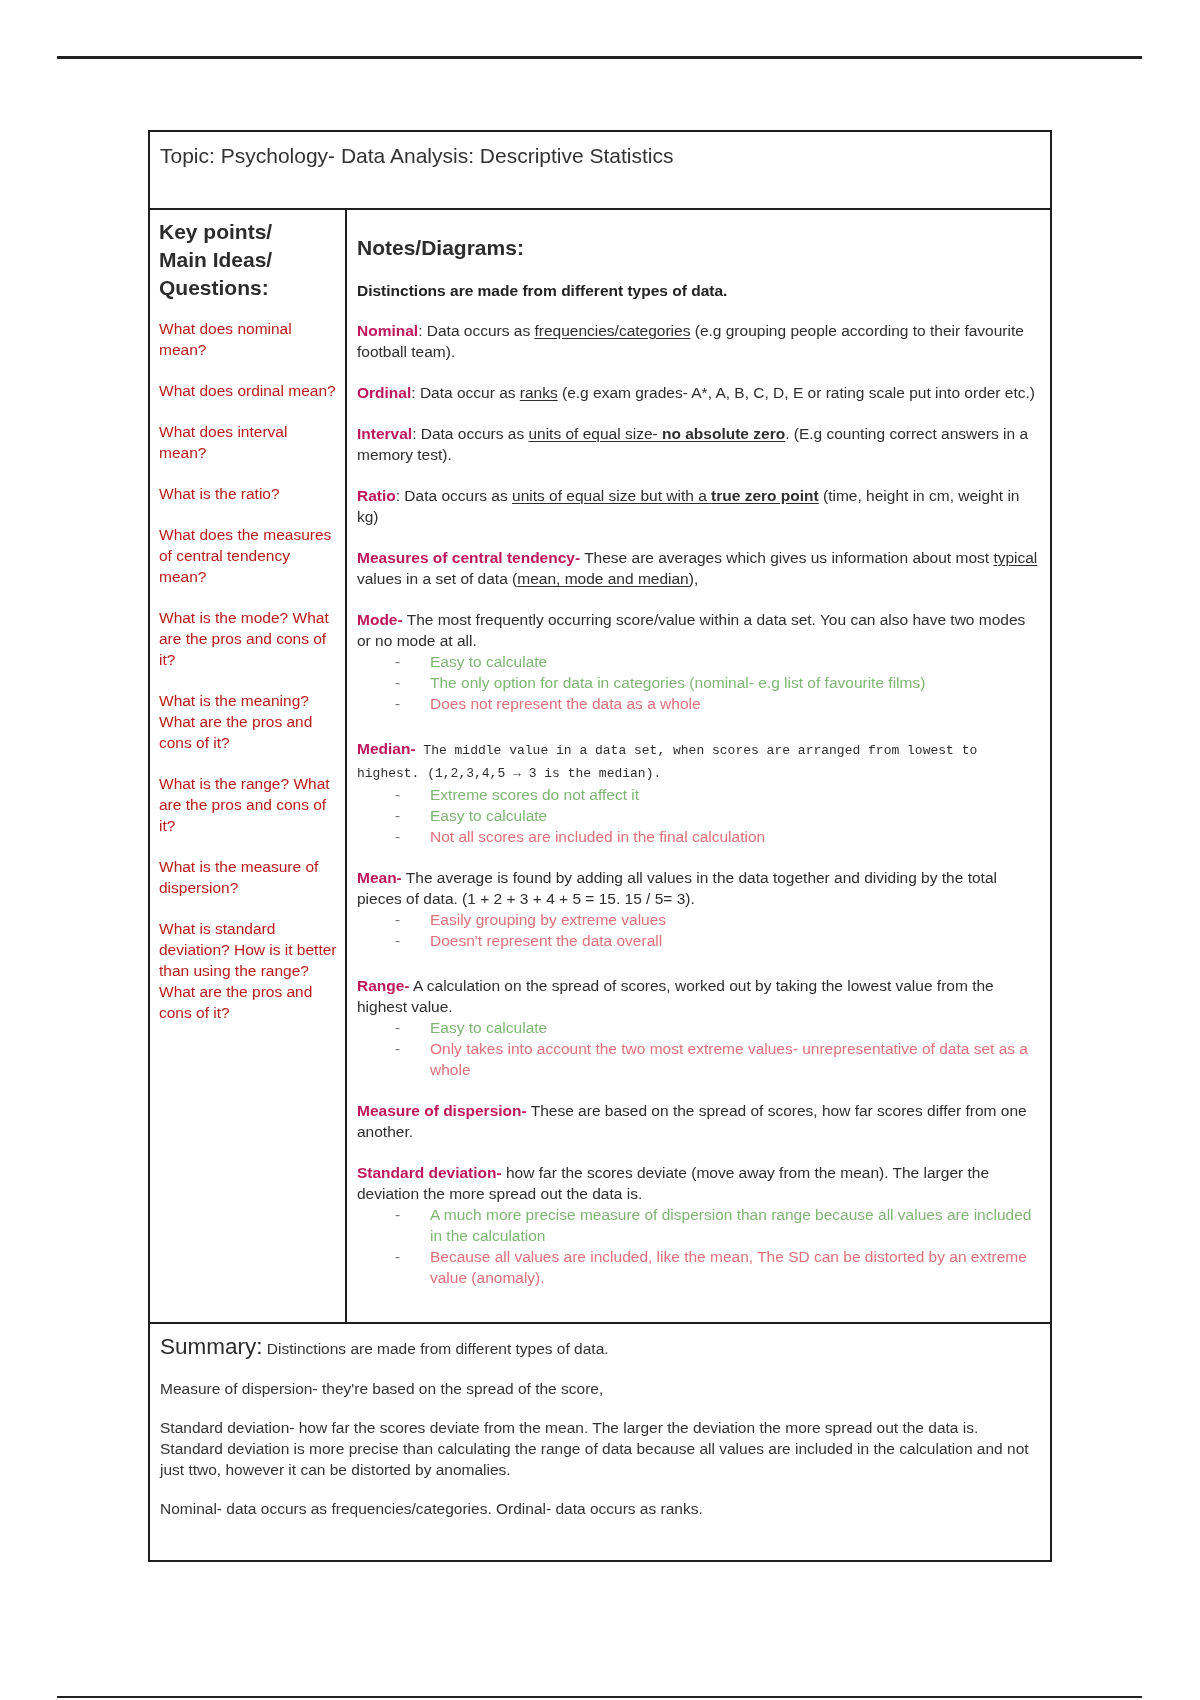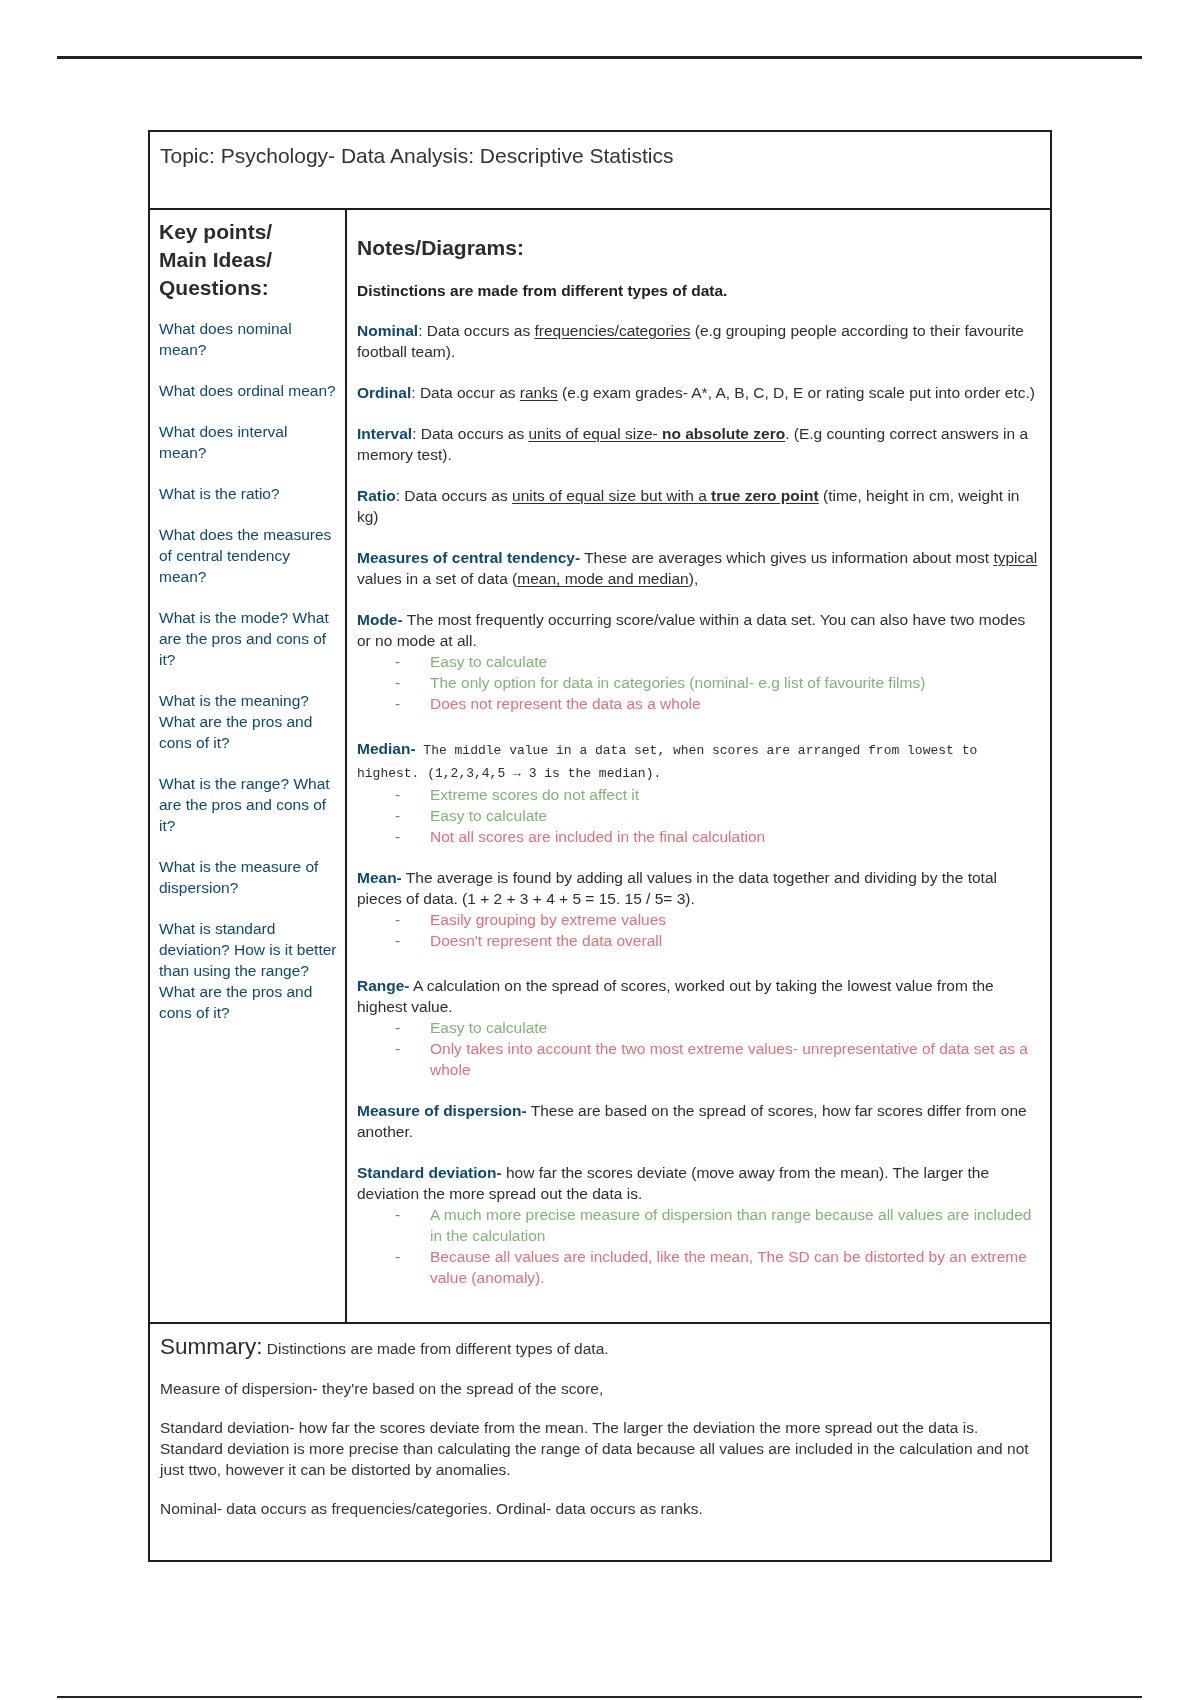--- a/index.html
+++ b/index.html
@@ -13,25 +13,25 @@
            border: 2px solid #1e1e1e; box-sizing: border-box; }
   .topic-row { height: 78px; border-bottom: 2px solid #1e1e1e; box-sizing: border-box;
                padding: 12px 10px 0 10px; font-size: 21px; color: #333; }
   .mid-row { display: flex; height: 1114px; border-bottom: 2px solid #1e1e1e; box-sizing: border-box; }
   .cue-col { width: 197px; border-right: 2px solid #1e1e1e; box-sizing: border-box; padding: 8px 8px 0 9px; }
   .notes-col { flex: 1; padding: 24px 10px 0 10px; box-sizing: border-box; }
 
   .col-head { font-size: 21px; line-height: 28px; color: #2c2c2c; margin: 0 0 18px 0; font-weight: bold; }
   .notes-col .col-head { margin-bottom: 20px; }
 
-  .cue { font-size: 15.5px; line-height: 21px; color: #0c4a6e; margin: 0 0 20px 0; }
+  .cue { font-size: 15.5px; line-height: 21px; color: #b91c1c; margin: 0 0 20px 0; }
 
   .lead { font-size: 15.5px; font-weight: bold; color: #222; margin: 0 0 20px 0; }
   .block { font-size: 15.5px; line-height: 21px; color: #2e2e2e; margin: 0 0 20px 0; }
-  .block .t { font-weight: bold; color: #0c4a6e; }
+  .block .t { font-weight: bold; color: #be185d; }
   .block u { text-decoration: underline; text-underline-offset: 2px; }
   .block .mono { font-family: Liberation Mono, monospace; font-size: 13px; }
   ul.pc { list-style: none; margin: 0; padding: 0; }
   ul.pc li { position: relative; padding-left: 73px; font-size: 15.5px; line-height: 21px; }
   ul.pc li::before { content: "-"; position: absolute; left: 38px; color: #777; }
   .pro { color: #7fb574; }
   .con { color: #e0707a; }
 
   .summary-row { height: 236px; padding: 10px 10px 0 10px; box-sizing: border-box; }
   .sum-head { font-size: 22.5px; color: #2c2c2c; text-align: center; }

